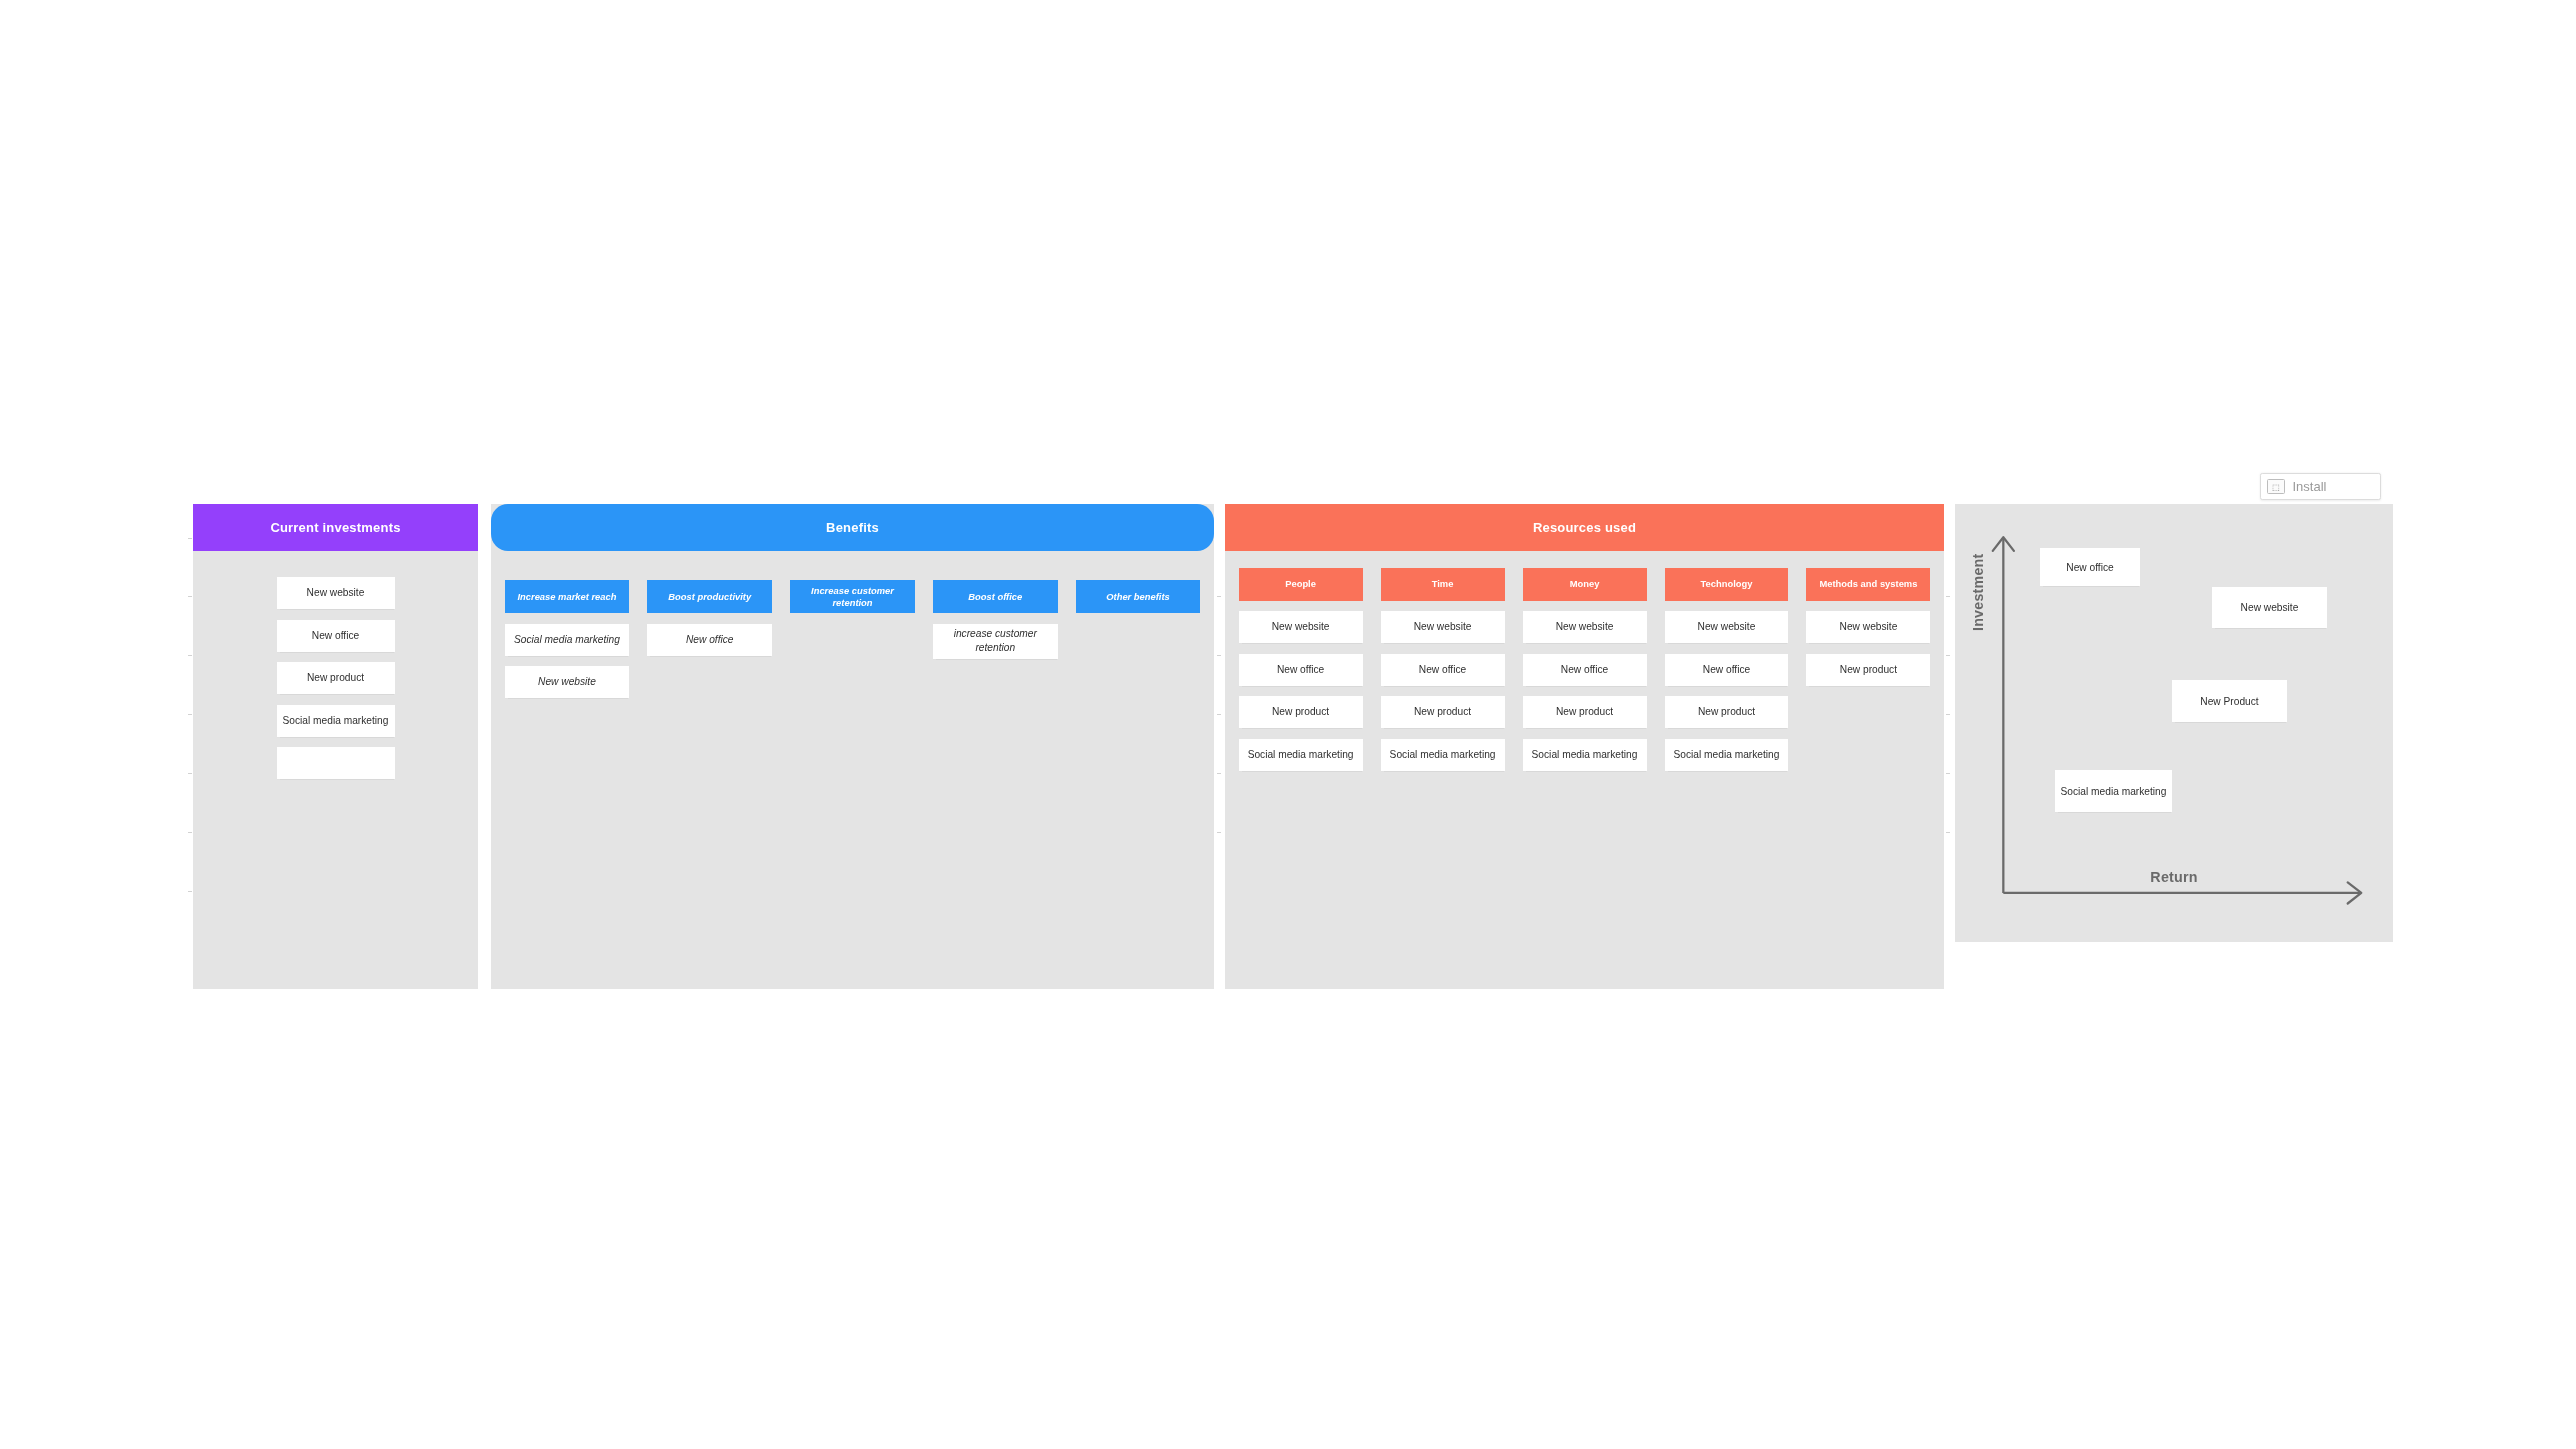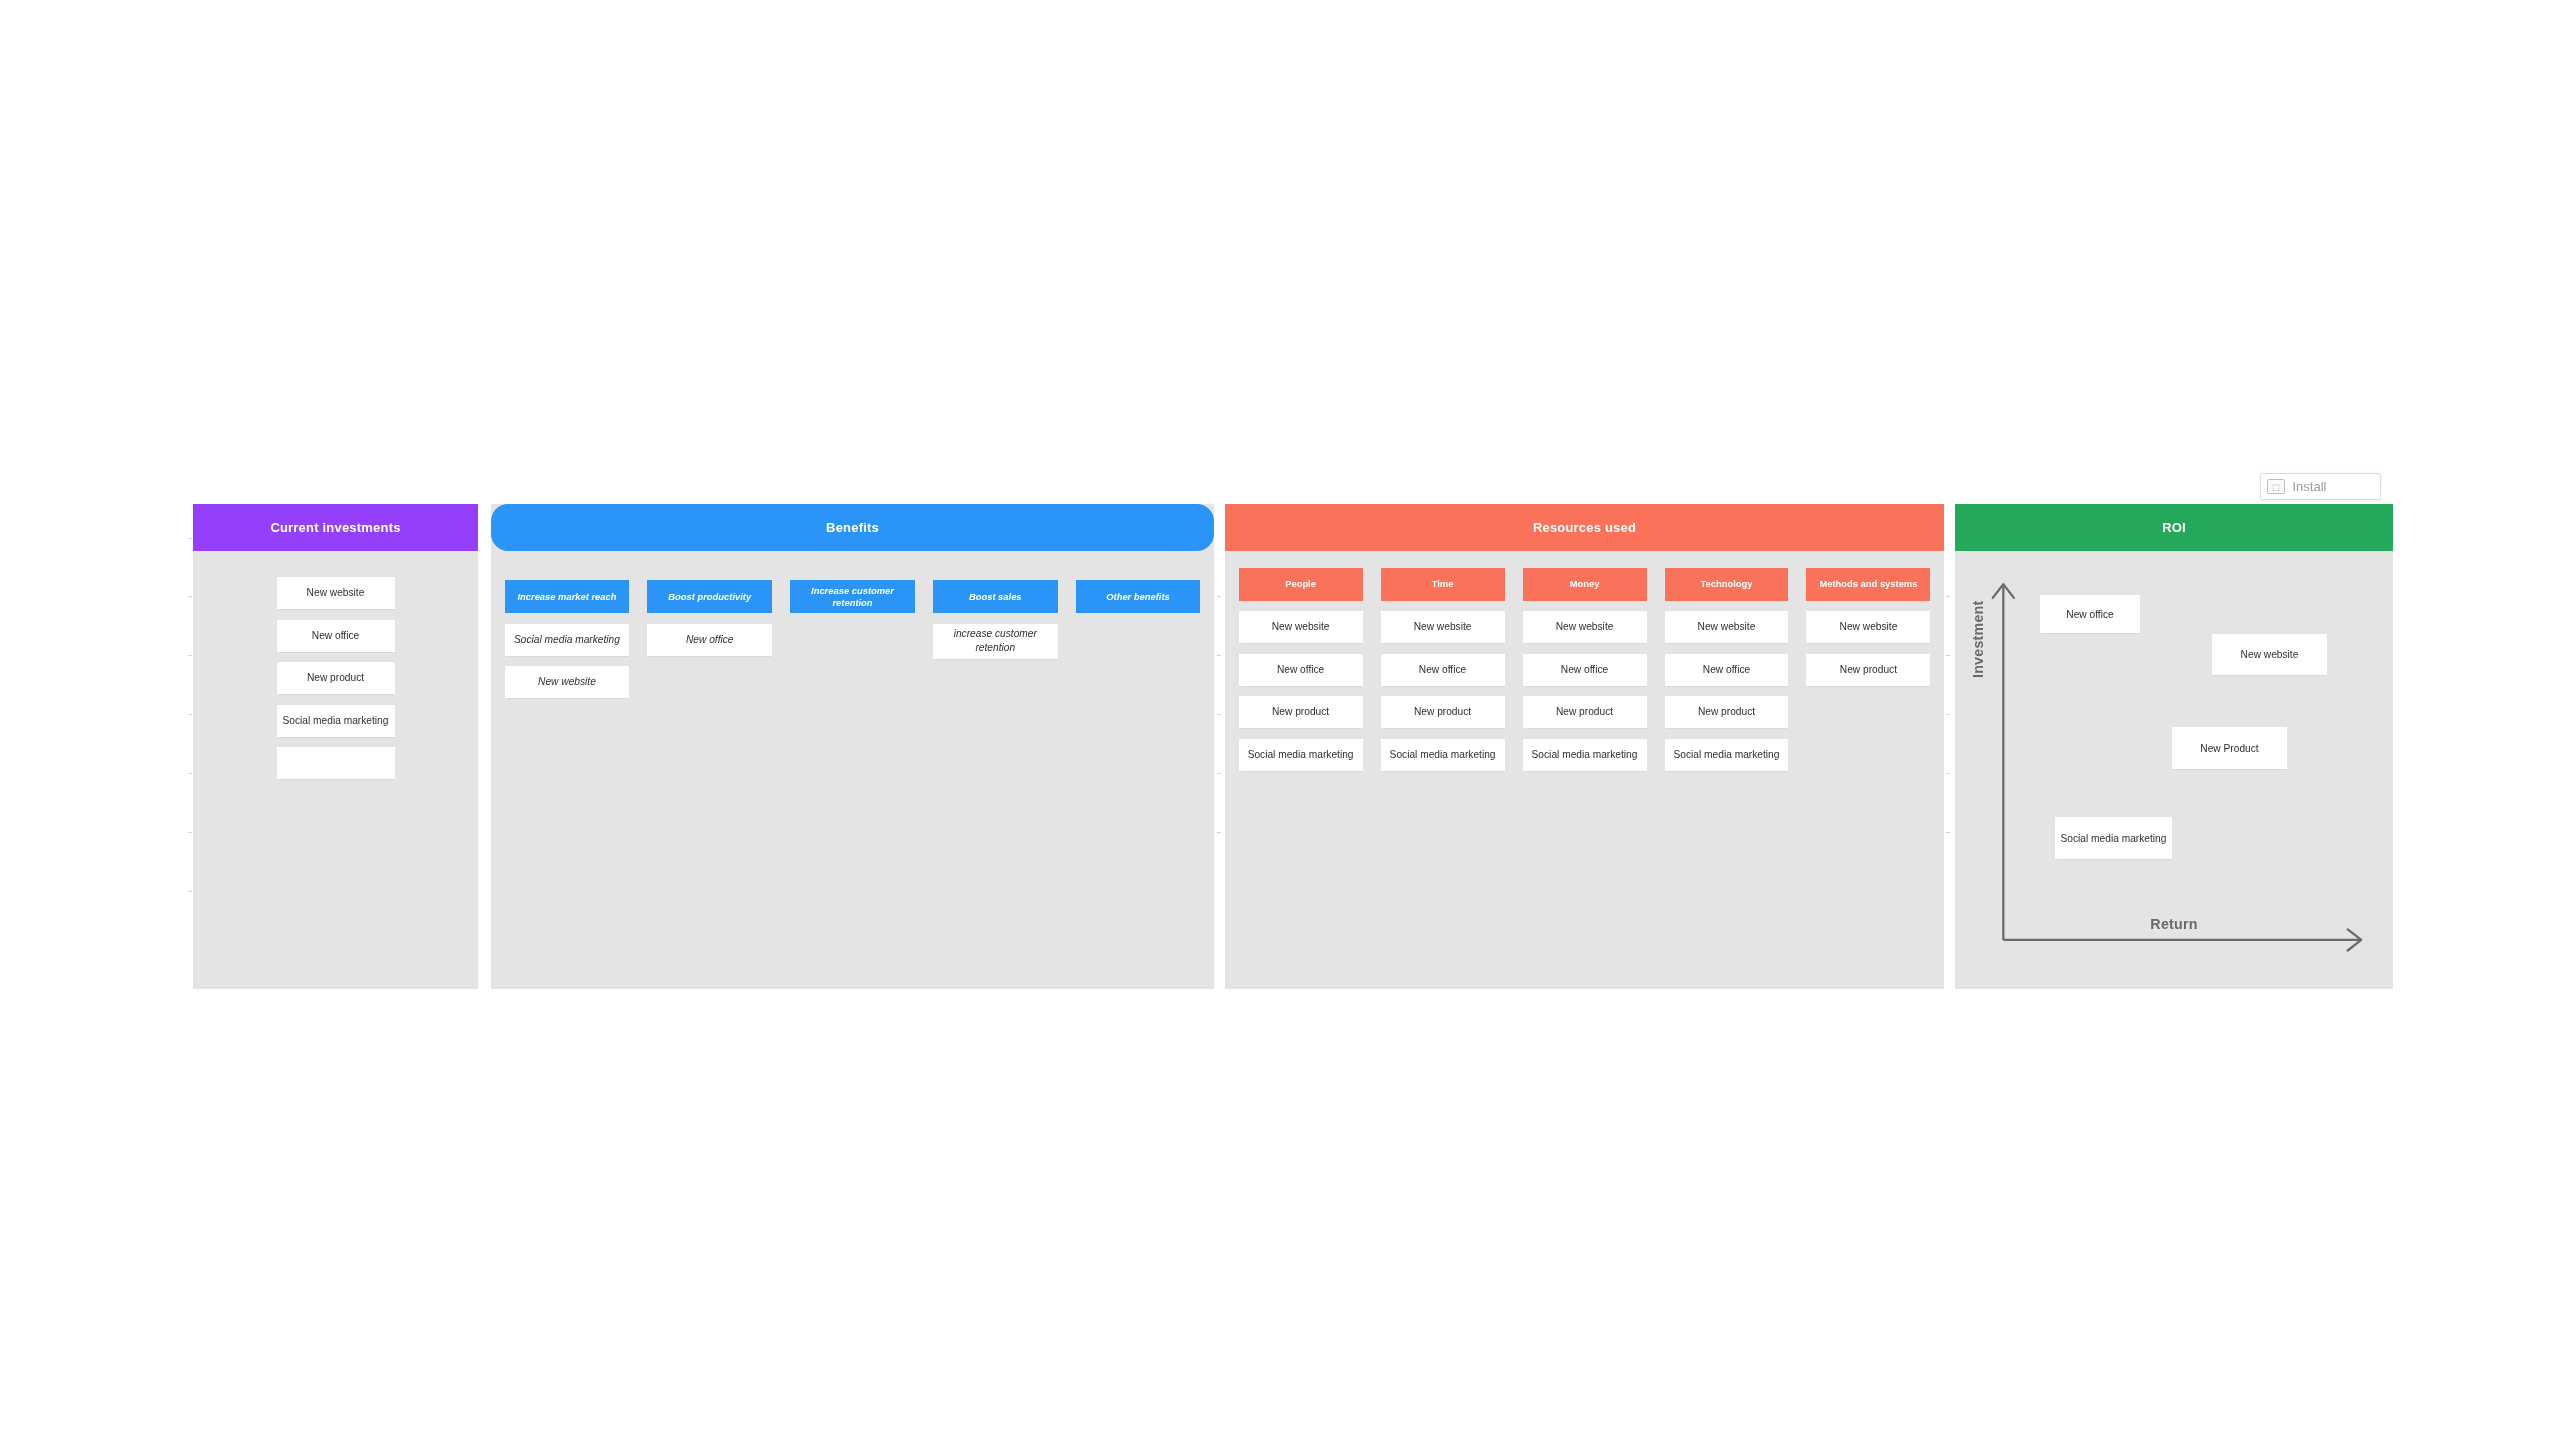--- a/index.html
+++ b/index.html
@@ -266,21 +266,21 @@
     </div>
   </div>
 
   <div class="column" id="col-benefits">
     <div class="col-header">Benefits</div>
     <div class="col-body col-body-benefits">
       <div class="pill-row">
         <div class="pill pill-blue">Increase market reach</div>
         <div class="pill pill-blue">Boost productivity</div>
         <div class="pill pill-blue">Increase customer retention</div>
-        <div class="pill pill-blue">Boost sales</div>
+        <div class="pill pill-blue">Boost office</div>
         <div class="pill pill-blue">Other benefits</div>
       </div>
       <div class="card-grid">
         <div class="grid-col">
           <div class="card">Social media marketing</div>
           <div class="card">New website</div>
         </div>
         <div class="grid-col">
           <div class="card">New office</div>
         </div>
@@ -330,21 +330,20 @@
         </div>
         <div class="grid-col">
           <div class="card">New website</div>
           <div class="card">New product</div>
         </div>
       </div>
     </div>
   </div>
 
   <div class="column" id="col-roi">
-    <div class="col-header">ROI</div>
     <div class="col-body col-body-roi">
       <div id="roi-plot">
 
         <svg width="438" height="438" viewBox="0 0 580 580">
 
           <line x1="64" y1="515" x2="64" y2="46" stroke="#6a6a6a" stroke-width="3"></line>
           <polyline points="50,62 64,44 78,62" fill="none" stroke="#6a6a6a" stroke-width="3" stroke-linecap="round" stroke-linejoin="round"></polyline>
 
           <line x1="64" y1="515" x2="536" y2="515" stroke="#6a6a6a" stroke-width="3"></line>
           <polyline points="520,501 538,515 520,529" fill="none" stroke="#6a6a6a" stroke-width="3" stroke-linecap="round" stroke-linejoin="round"></polyline>

